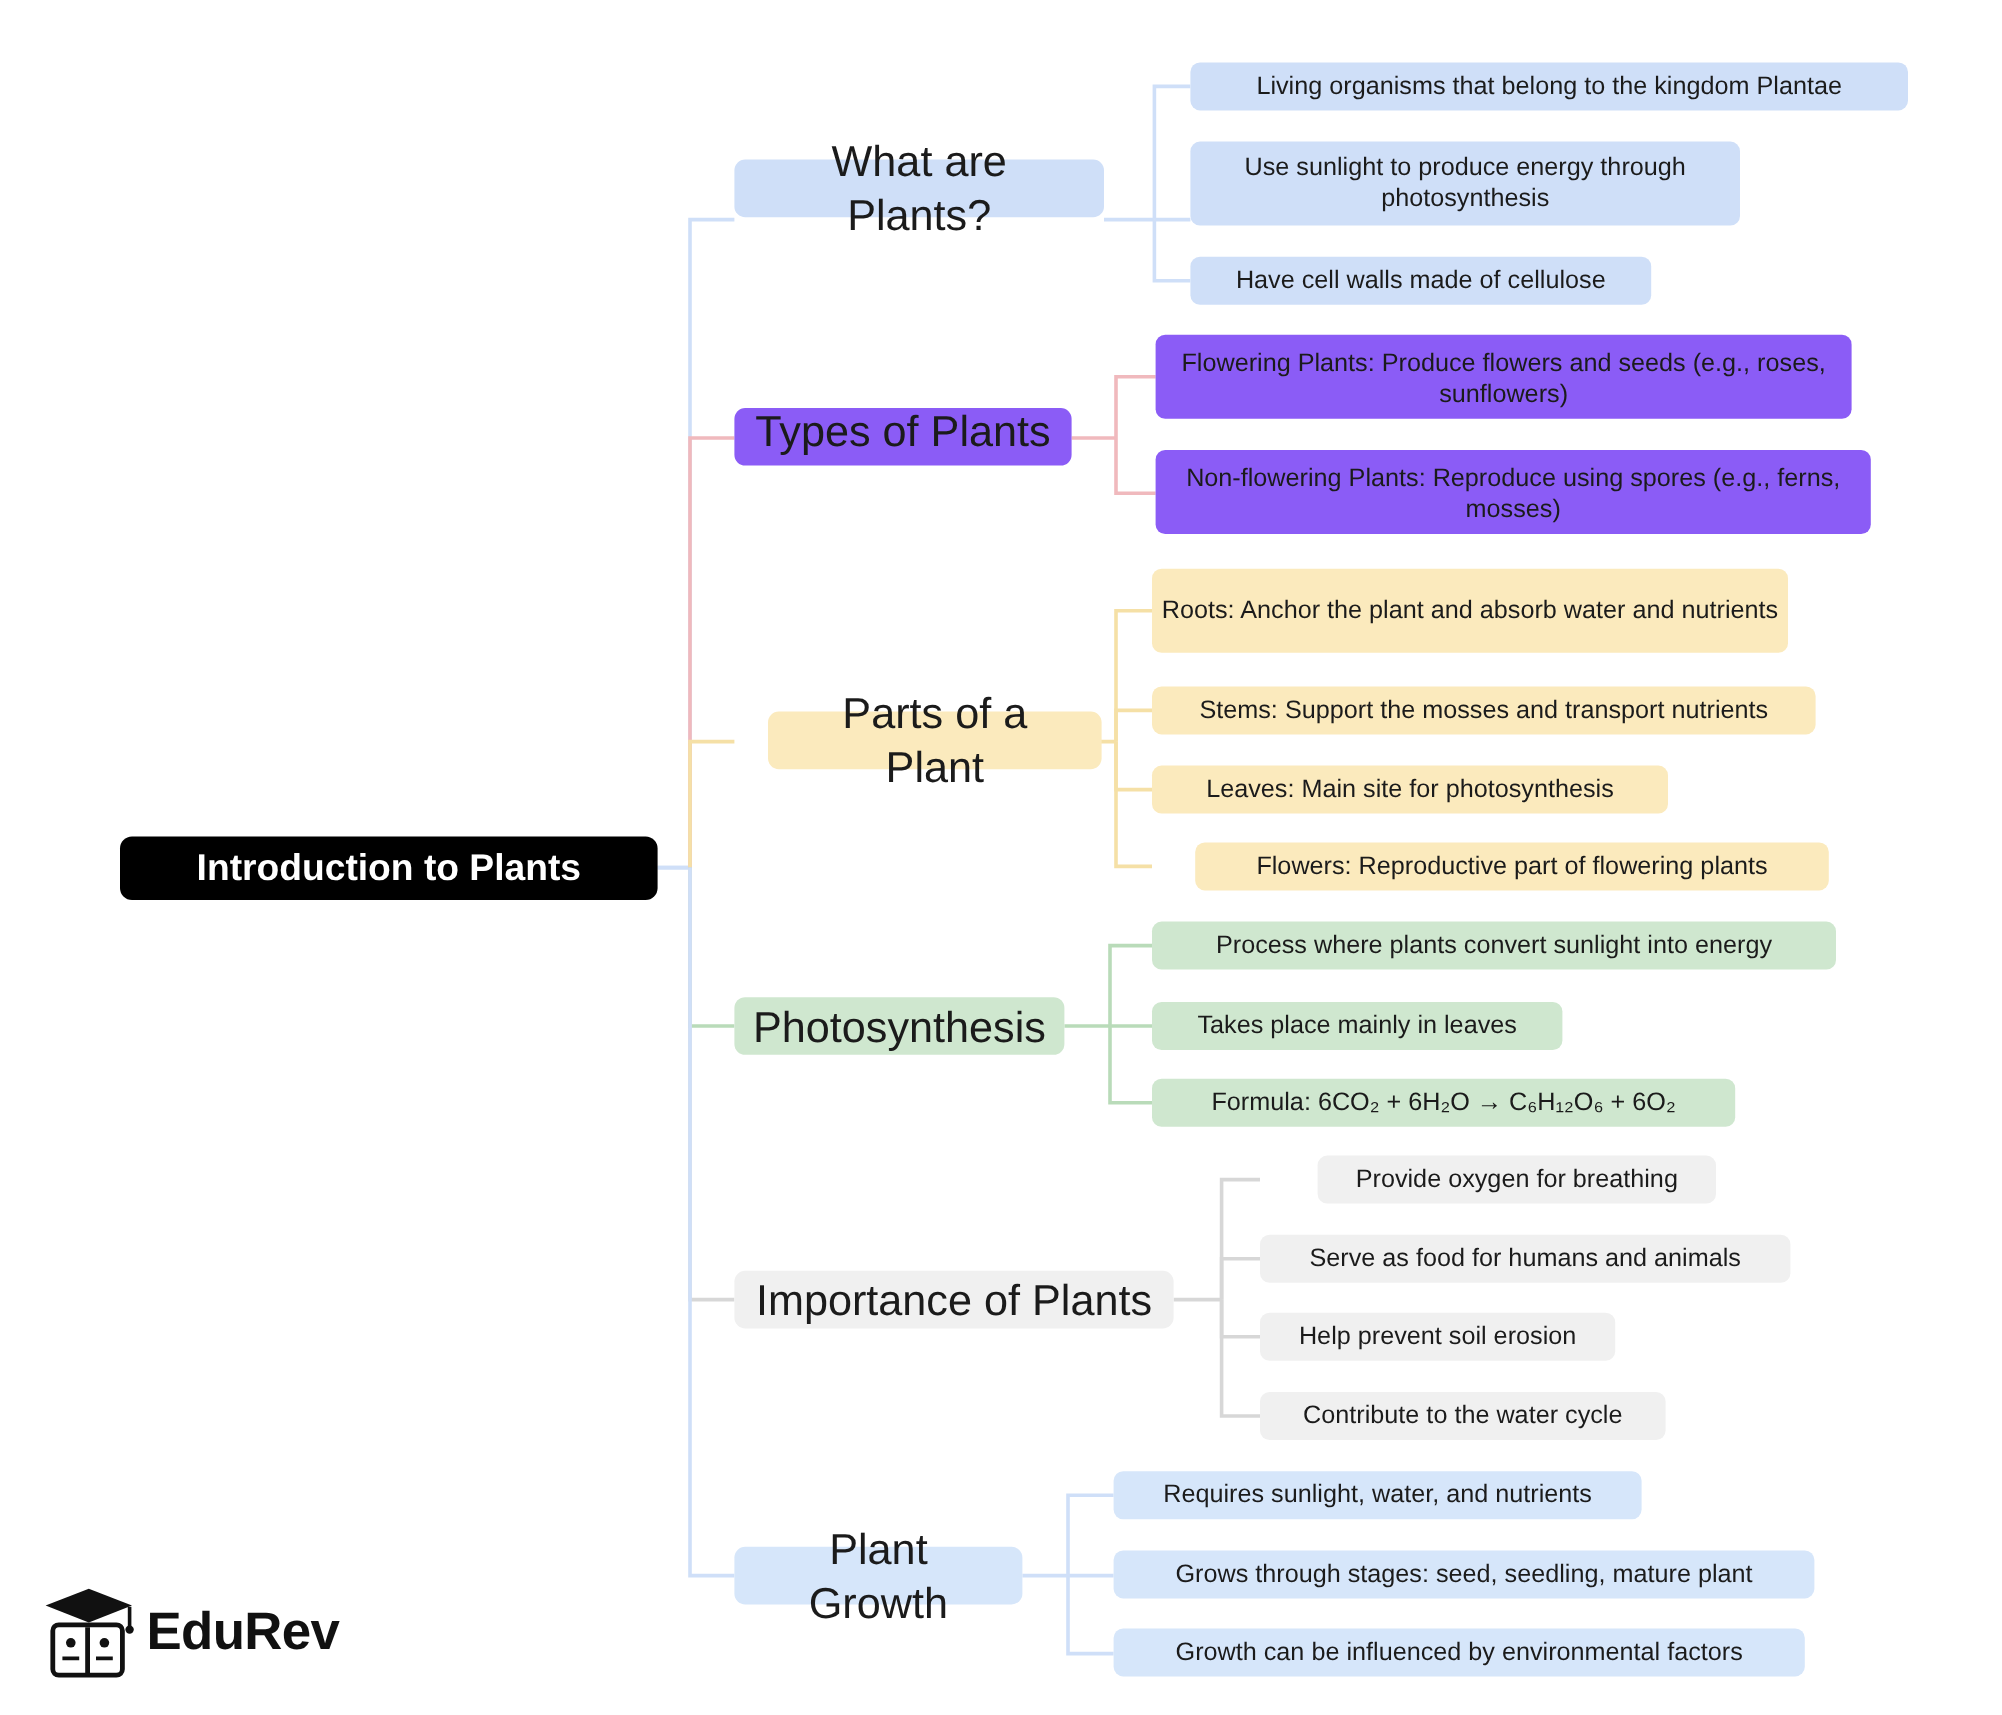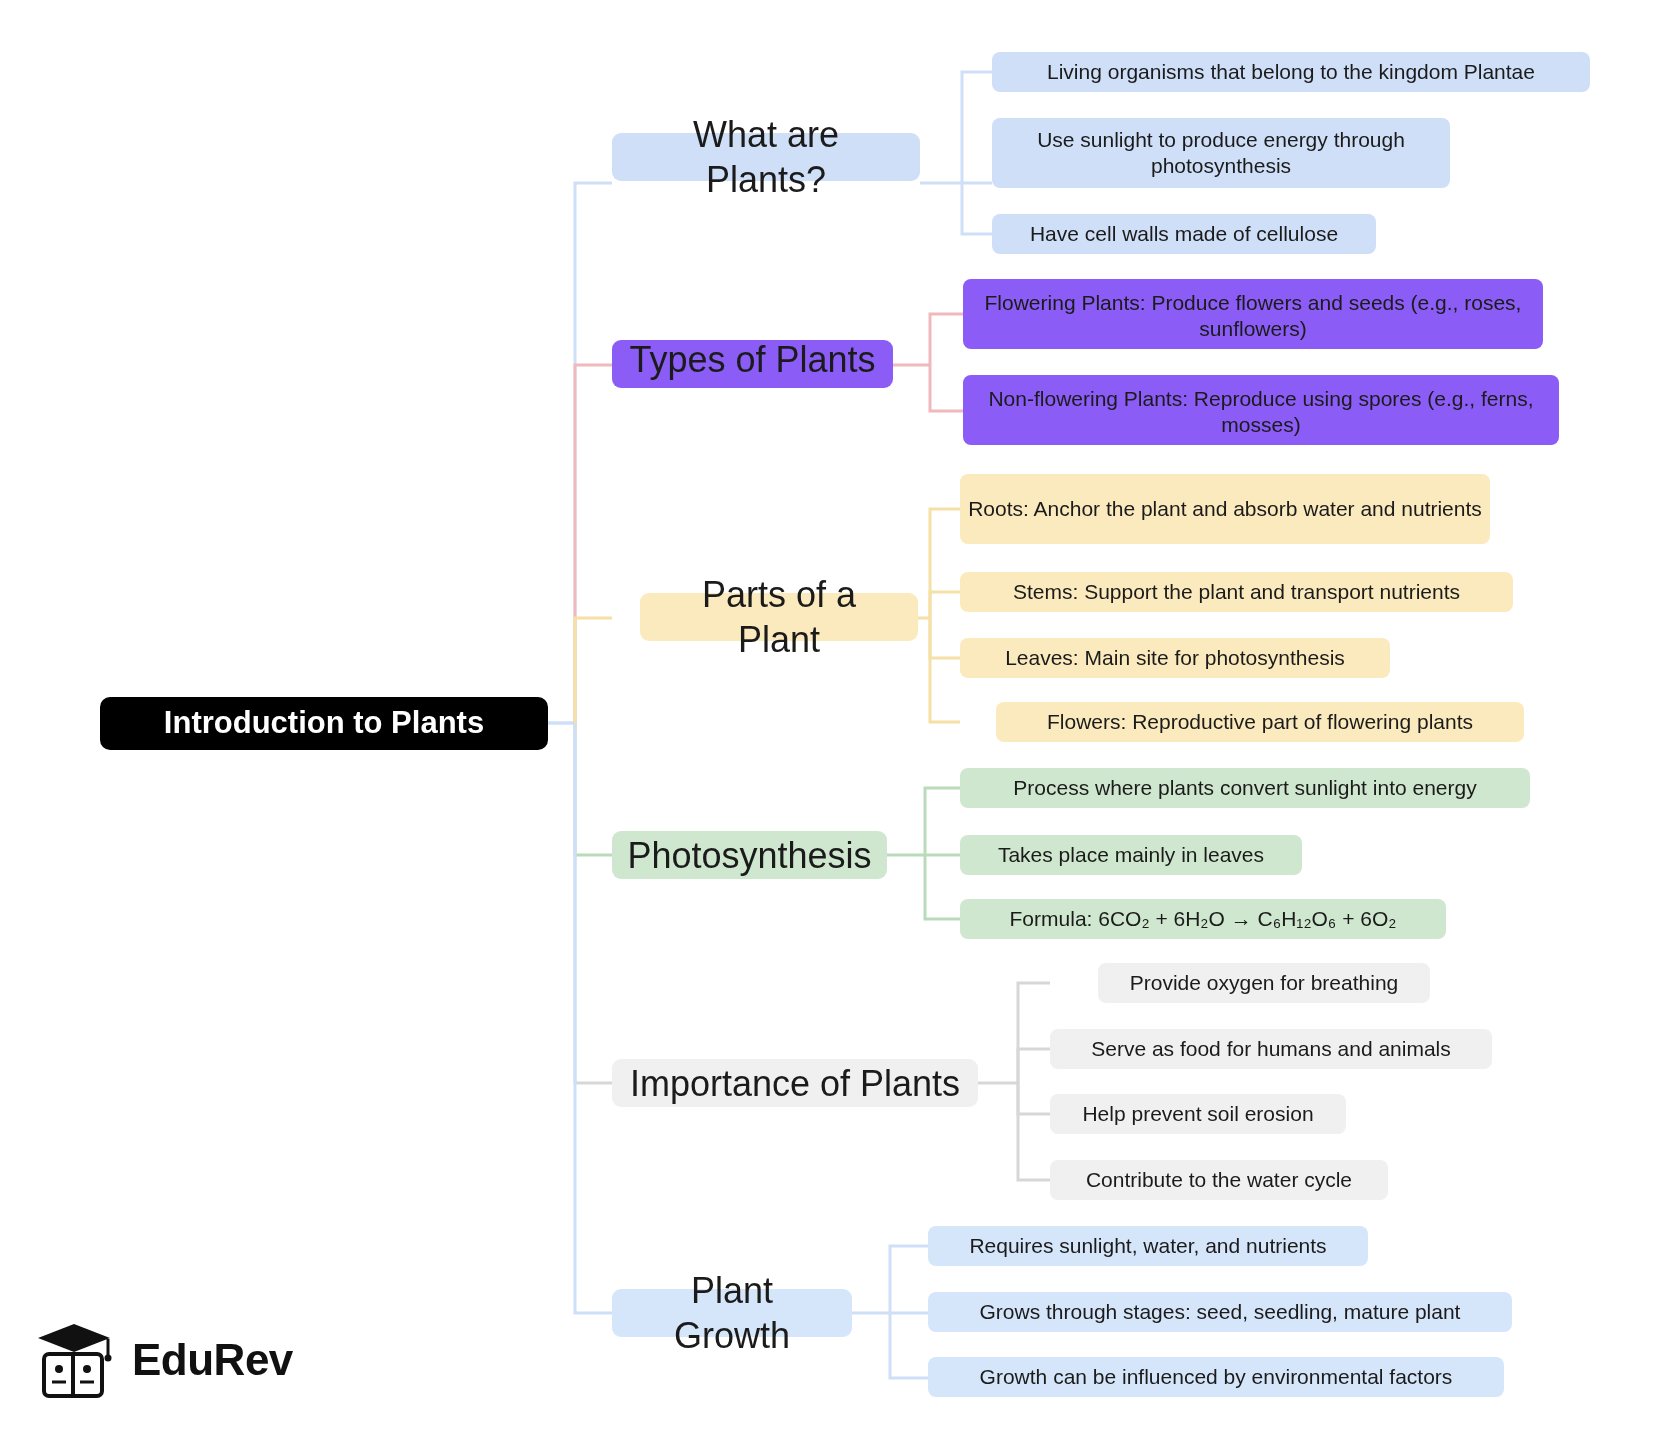--- a/index.html
+++ b/index.html
@@ -61,21 +61,20 @@
   .c-green  { background: #cfe7cf; }
   .c-gray   { background: #f0f0f0; }
   .c-blue2  { background: #d6e6fa; }
 
   #logo {
     position: absolute;
     left: 30px;
     top: 1320px;
     display: flex;
     align-items: center;
-    gap: 10px;
   }
   #logo .logo-text {
     font-size: 44px;
     font-weight: bold;
     color: #111111;
     letter-spacing: -0.5px;
   }
 </style>
 </head>
 <body>
@@ -157,21 +156,21 @@
     <span>Non-flowering Plants: Reproduce using spores (e.g., ferns, mosses)</span>
   </div>
 
   <div class="node branch-node c-yellow" style="left:612px; top:593px; width:278px; height:48px;margin-left:28px;">
     <span>Parts of a Plant</span>
   </div>
   <div class="node leaf-node c-yellow" style="left:960px; top:474px; width:530px; height:70px;align-items:center;">
     <span>Roots: Anchor the plant and absorb water and nutrients</span>
   </div>
   <div class="node leaf-node c-yellow" style="left:960px; top:572px; width:553px; height:40px;">
-    <span>Stems: Support the plant and transport nutrients</span>
+    <span>Stems: Support the mosses and transport nutrients</span>
   </div>
   <div class="node leaf-node c-yellow" style="left:960px; top:638px; width:430px; height:40px;">
     <span>Leaves: Main site for photosynthesis</span>
   </div>
   <div class="node leaf-node c-yellow" style="left:996px; top:702px; width:528px; height:40px;">
     <span>Flowers: Reproductive part of flowering plants</span>
   </div>
 
   <div class="node branch-node c-green" style="left:612px; top:831px; width:275px; height:48px;">
     <span>Photosynthesis</span>

